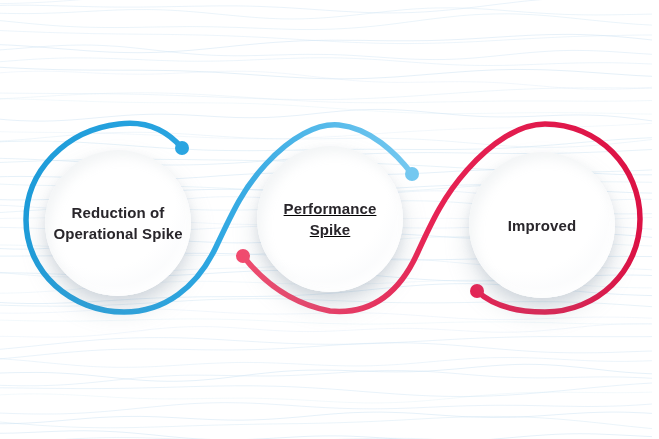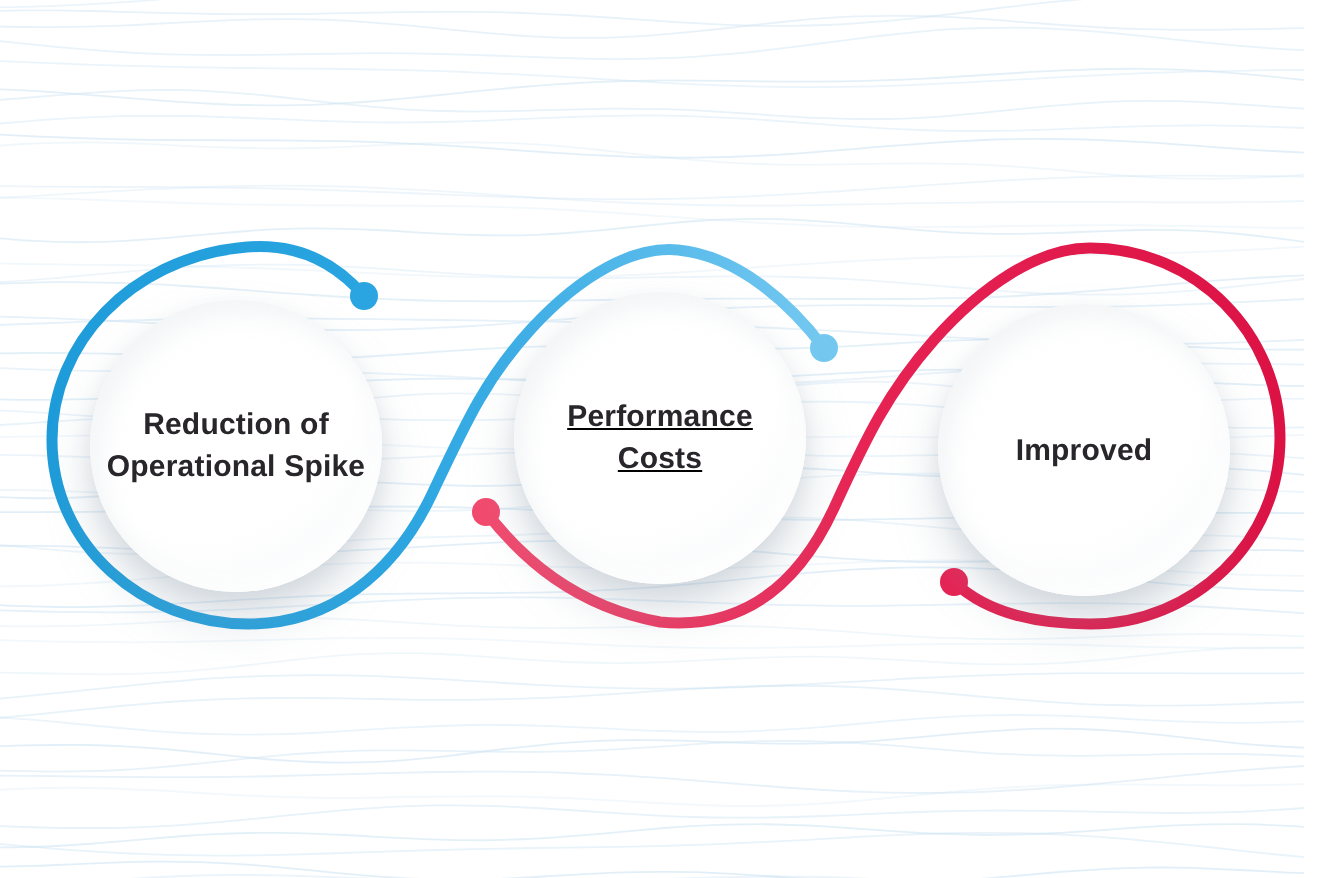--- a/index.html
+++ b/index.html
@@ -135,21 +135,21 @@
   <div class="node" id="node-1">
     <div class="node-label">
       <div>Reduction of</div>
       <div>Operational Spike</div>
     </div>
   </div>
 
   <div class="node" id="node-2">
     <div class="node-label">
       <div>Performance</div>
-      <div>Costs</div>
+      <div>Spike</div>
     </div>
   </div>
 
   <div class="node" id="node-3">
     <div class="node-label">
       <div>Improved</div>
     </div>
   </div>
 
 </div>

